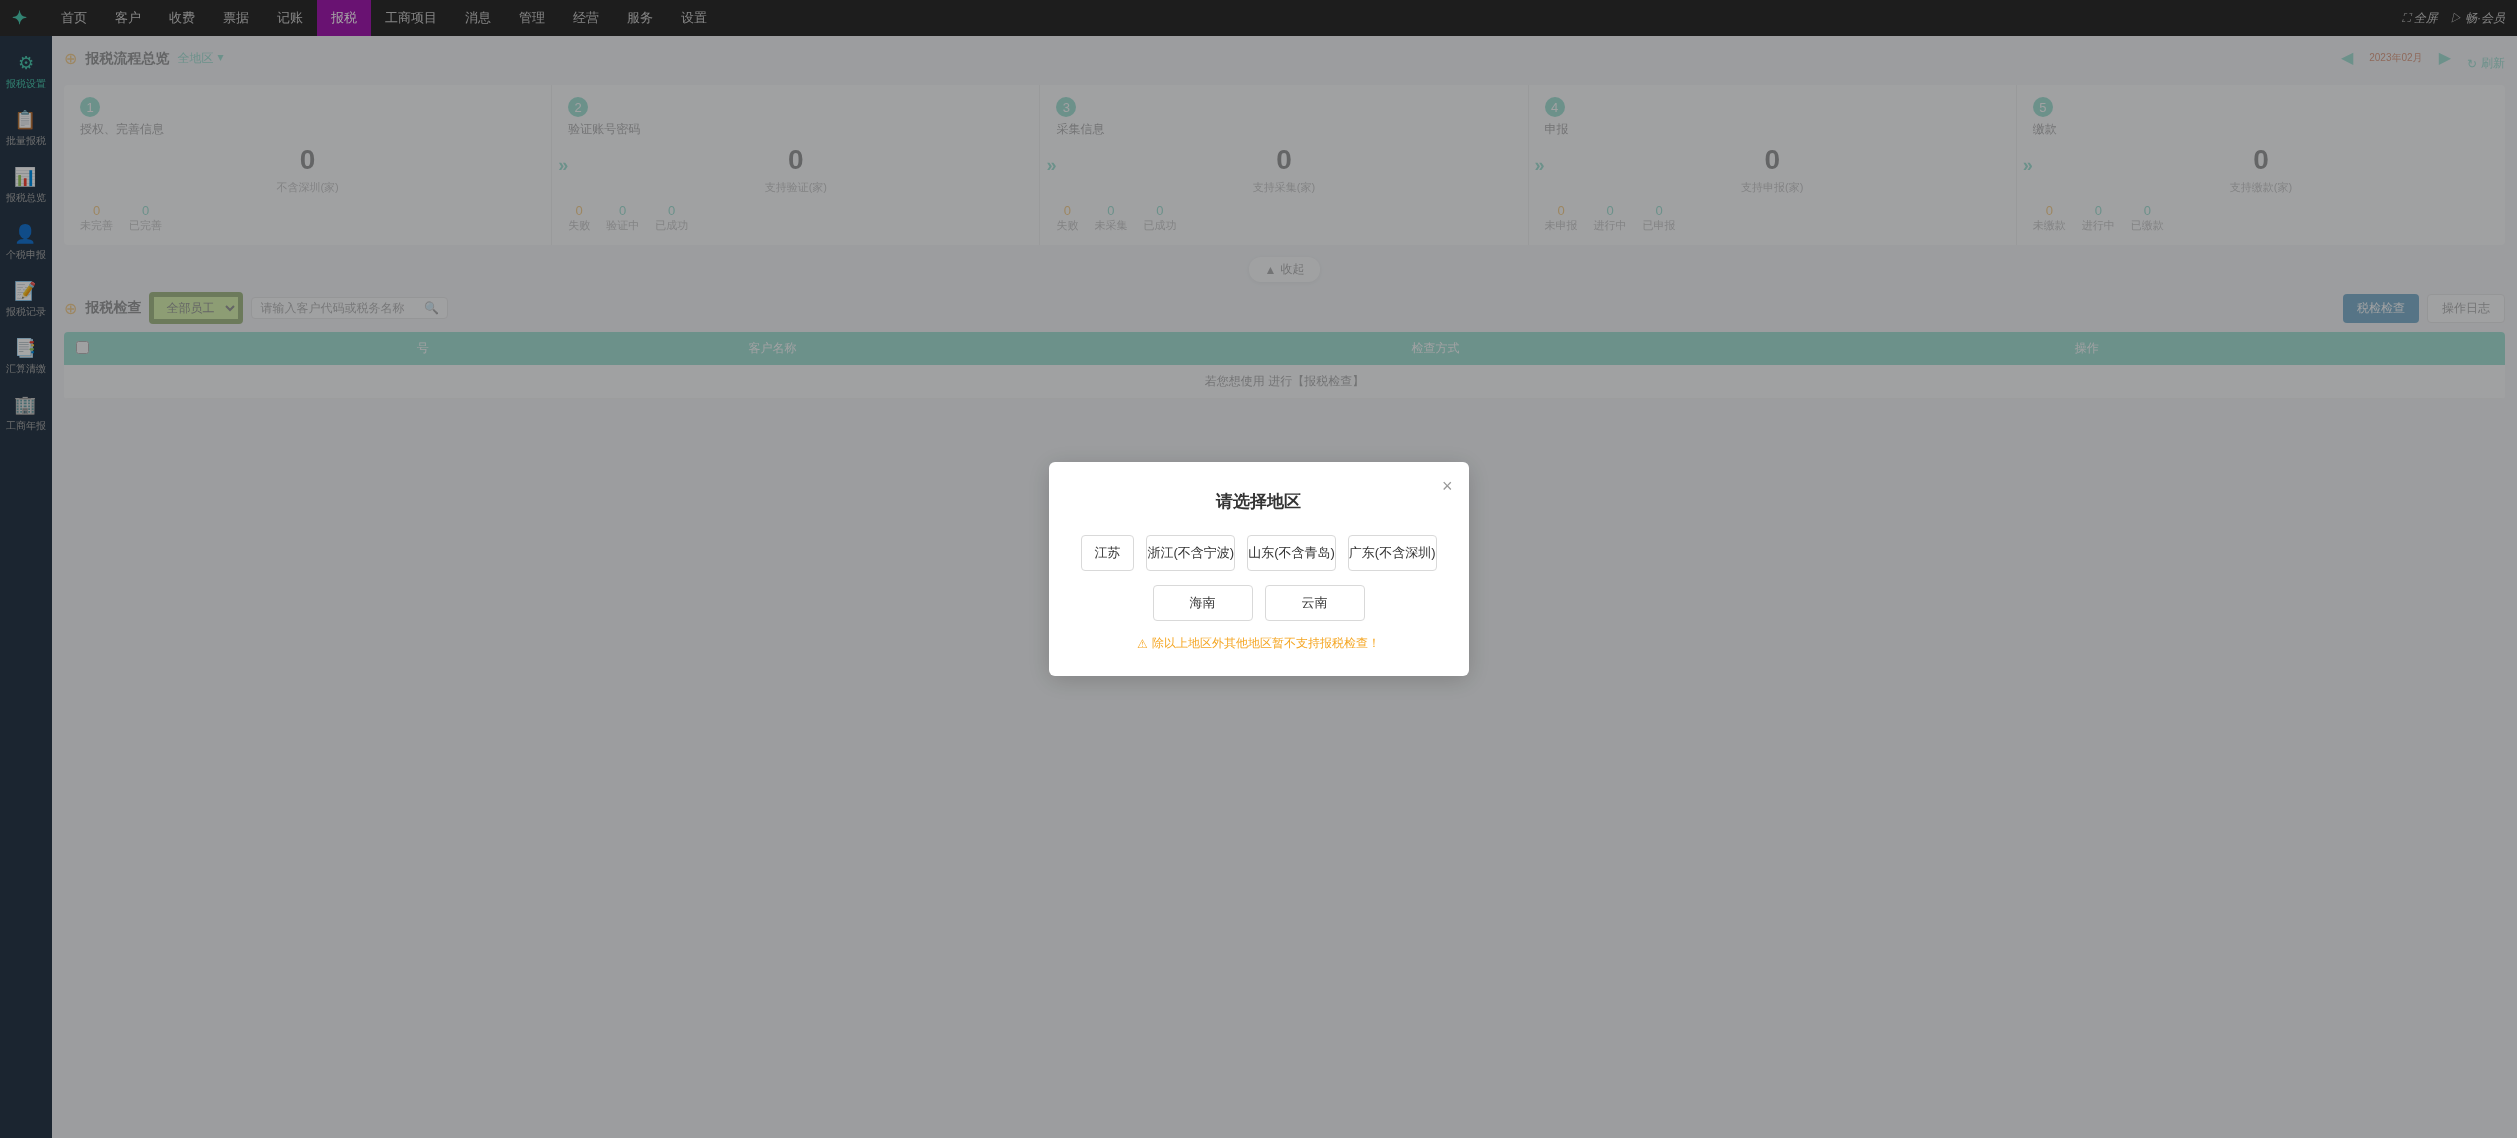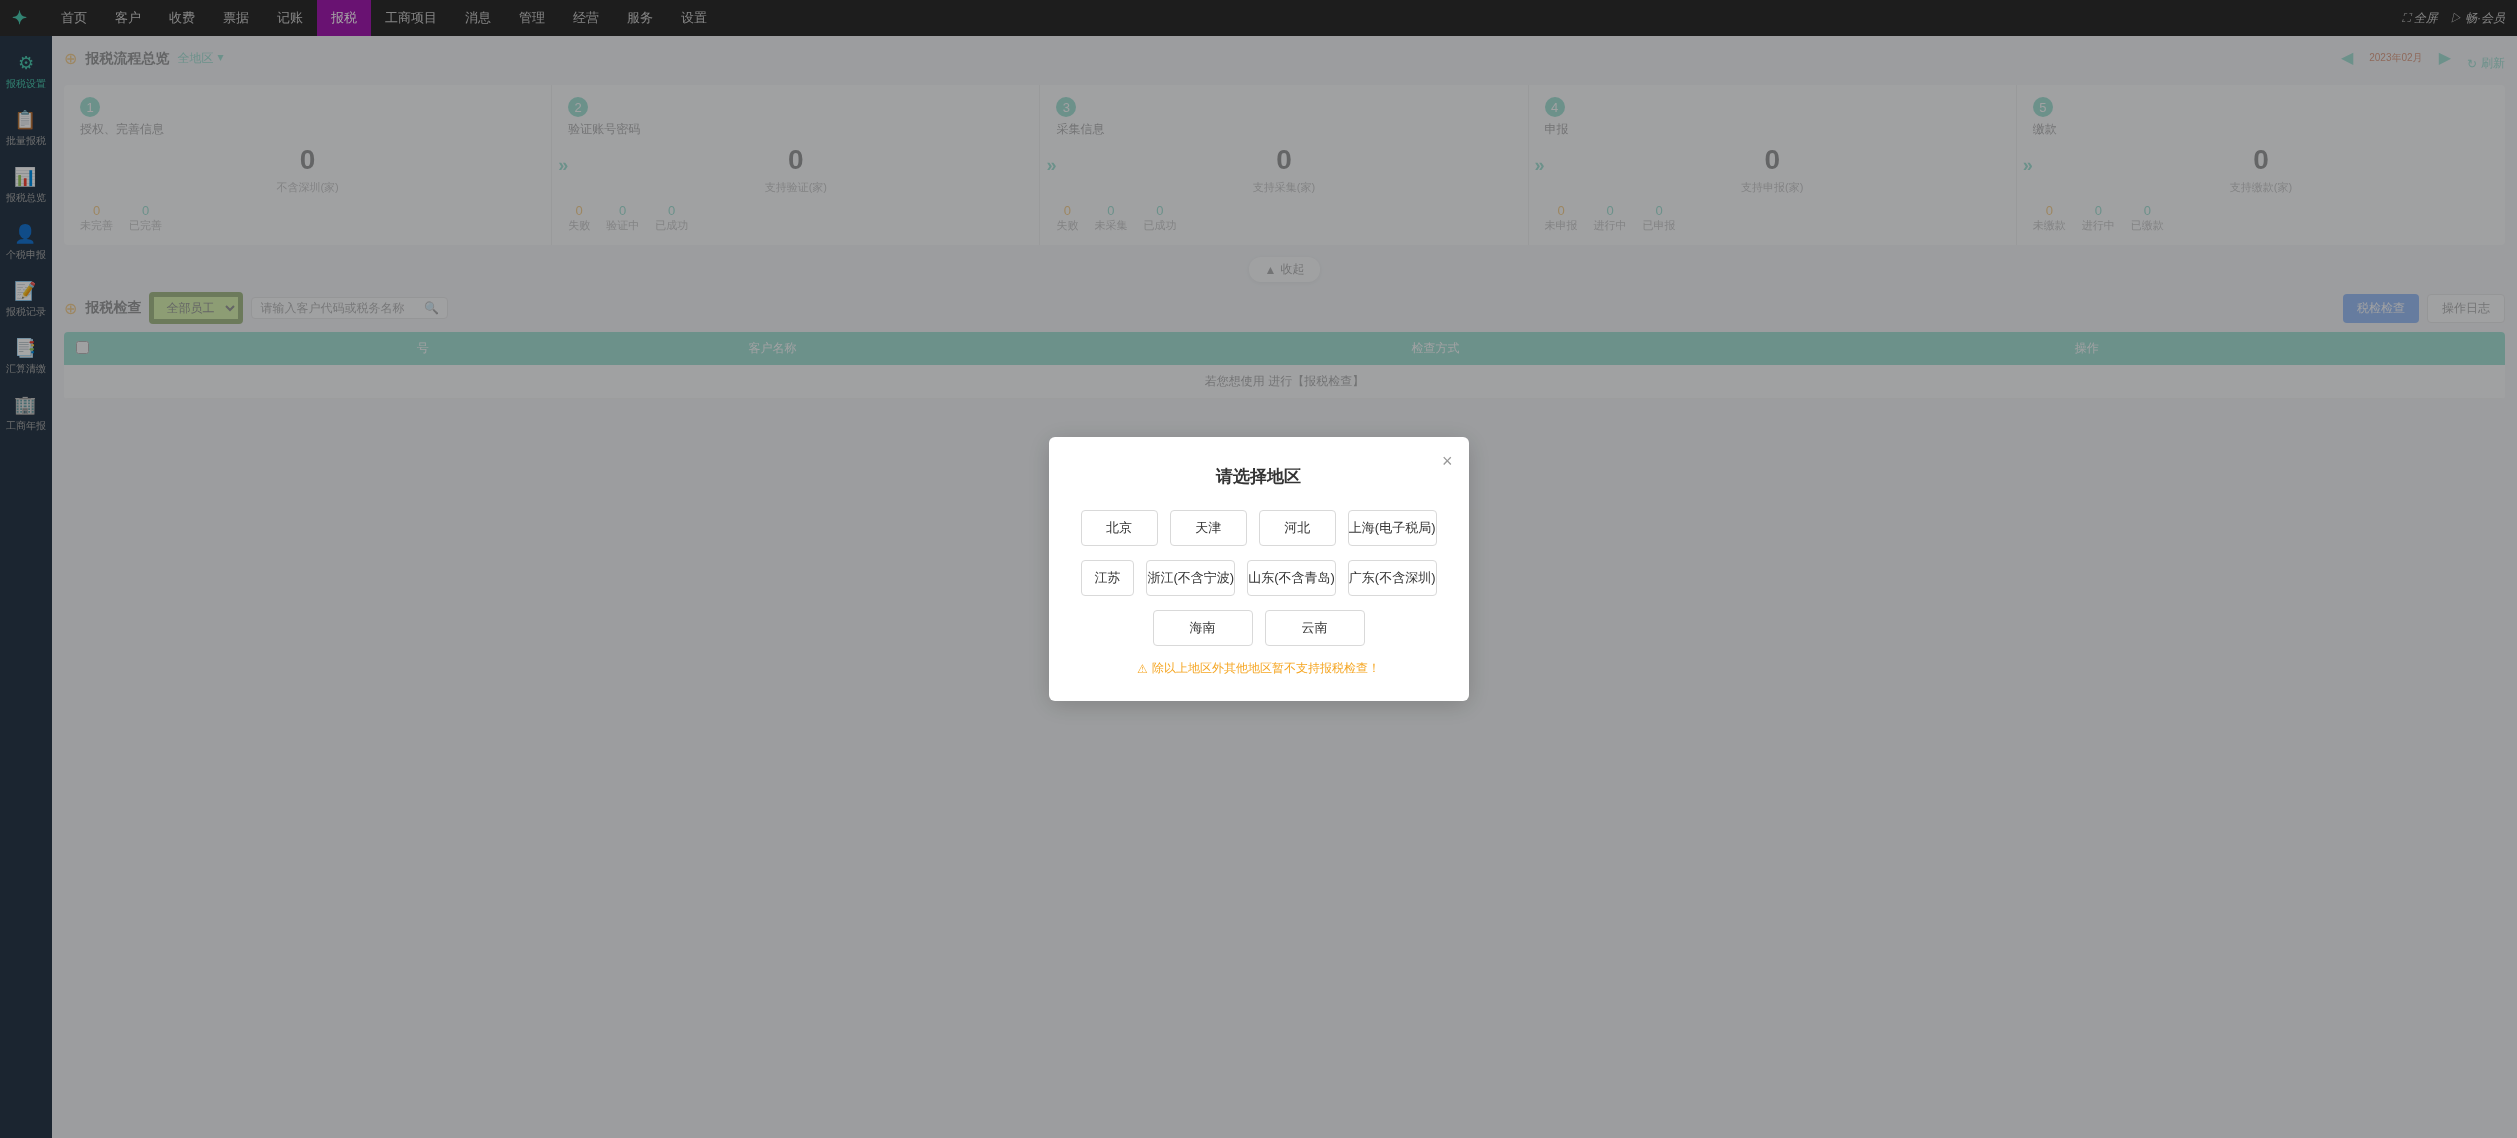--- a/index.html
+++ b/index.html
@@ -94,21 +94,21 @@
     .tax-check-header .check-title { font-size: 14px; font-weight: bold; color: #333; }
     .filter-select {
       border: 5px solid #4d7c0f; border-radius: 4px; padding: 3px 8px; font-size: 12px;
       color: #333; background: #bef264; cursor: pointer;
     }
     .search-input-wrap {
       display: flex; align-items: center; border: 1px solid #d9d9d9; border-radius: 4px;
       background: #fff; padding: 3px 8px; gap: 4px;
     }
     .search-input-wrap input { border: none; outline: none; font-size: 12px; width: 160px; }
-    .btn-check { background: #3b82f6; color: #fff; border: none; border-radius: 4px; padding: 5px 14px; font-size: 12px; cursor: pointer; }
+    .btn-check { background: #0369a1; color: #fff; border: none; border-radius: 4px; padding: 5px 14px; font-size: 12px; cursor: pointer; }
     .btn-log { background: #fff; color: #666; border: 1px solid #d9d9d9; border-radius: 4px; padding: 5px 14px; font-size: 12px; cursor: pointer; }
 
     
     .data-table { width: 100%; border-collapse: collapse; background: #fff; border-radius: 4px; overflow: hidden; }
     .data-table thead tr { background: #4dc9b0; color: #fff; }
     .data-table th { padding: 8px 12px; font-size: 12px; font-weight: normal; text-align: left; }
     .data-table td { padding: 8px 12px; font-size: 12px; color: #666; border-bottom: 1px solid #f0f0f0; }
     .table-empty { text-align: center; color: #999; padding: 30px; background: #fff; }
 
     
@@ -379,26 +379,20 @@
       </tbody>
     </table>
   </div>
 </div>
 
 <div class="overlay">
   <div class="modal">
     <span class="modal-close">×</span>
     <div class="modal-title">请选择地区</div>
 
-    <div class="modal-region-grid">
-      <button class="region-btn">北京</button>
-      <button class="region-btn">天津</button>
-      <button class="region-btn">河北</button>
-      <button class="region-btn">上海(电子税局)</button>
-    </div>
 
     <div class="modal-region-grid row2">
       <button class="region-btn">江苏</button>
       <button class="region-btn">浙江(不含宁波)</button>
       <button class="region-btn">山东(不含青岛)</button>
       <button class="region-btn">广东(不含深圳)</button>
     </div>
 
     <div class="modal-region-grid row3">
       <button class="region-btn" style="width:100px;">海南</button>

